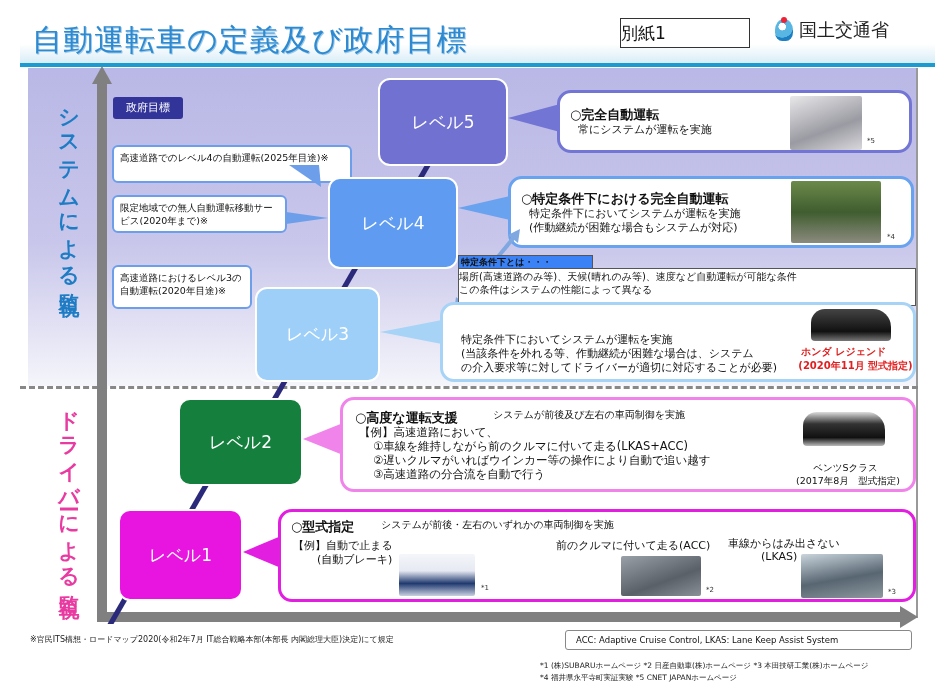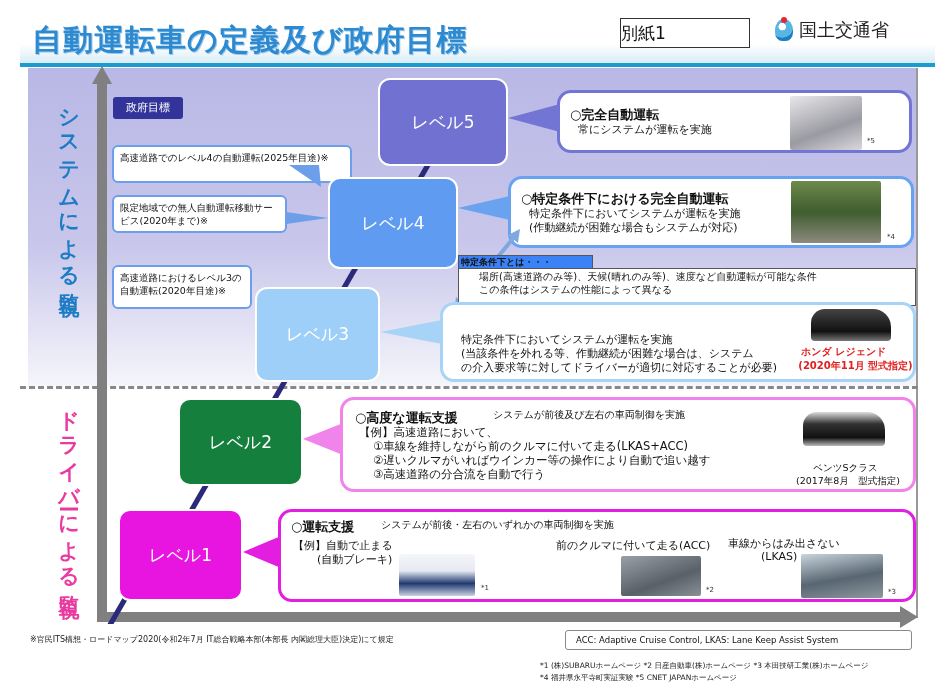--- a/index.html
+++ b/index.html
@@ -1,18 +1,18 @@
 <!DOCTYPE html>
 <html><head>
 <meta charset="utf-8">
 <style>
 *{box-sizing:border-box;margin:0;padding:0}
 body{width:948px;height:685px;background:#fff;font-family:"DejaVu Sans","Liberation Sans",sans-serif;position:relative;overflow:hidden;color:#111}
 .abs{position:absolute}
-.title{left:32px;top:20px;font-size:30px;font-weight:bold;color:#2e8ad0;letter-spacing:1px;text-shadow:1px 1px 0 #9cc9ea}
+.title{left:32px;top:20px;font-size:30px;font-weight:normal;color:#2e8ad0;letter-spacing:1px;text-shadow:1px 1px 0 #9cc9ea}
 .title-bar{left:20px;top:44px;width:915px;height:20px;background:linear-gradient(#fff,#d6ecf6)}
 .title-line{left:20px;top:63px;width:915px;height:4px;background:#1b9bcf}
 .annex{left:620px;top:18px;width:130px;height:30px;border:1px solid #333;font-size:17px;line-height:28px;background:#fff}
 .ministry{left:775px;top:18px;font-size:18px;color:#222;display:flex;align-items:center;gap:6px}
 .logo{width:18px;height:22px;border-radius:50% 50% 40% 40%;background:radial-gradient(circle at 40% 35%,#fff 0 20%,#59b6e3 22% 60%,#1b7fc2 62%);position:relative}
 .logo::after{content:"";position:absolute;left:6px;top:-2px;width:6px;height:6px;border-radius:50%;background:#e23}
 .upper-bg{left:28px;top:68px;width:890px;height:318px;background:linear-gradient(180deg,#b9b8e6 0%,#c8c6ea 55%,#f5f5fb 100%)}
 .upper-frame{left:97px;top:68px;width:821px;height:320px;border-right:2px solid #999}
 .lower-frame{left:97px;top:388px;width:821px;height:230px;border-right:2px solid #999}
 .yaxis{left:97px;top:80px;width:10px;height:540px;background:#808080}
@@ -37,21 +37,21 @@
 .d4{left:508px;top:176px;width:406px;height:72px;border-color:#69a2ef}
 .d3{left:440px;top:302px;width:476px;height:80px;border-color:#a7d3f6}
 .d2{left:340px;top:397px;width:576px;height:95px;border-color:#f084ea}
 .d1{left:278px;top:509px;width:638px;height:93px;border-color:#e21ee0}
 .tri{width:0;height:0}
 .h{font-weight:bold;font-size:13px}
 .ul{font-size:11px;line-height:13px}
 .img{background:linear-gradient(135deg,#aab 0%,#667 50%,#334 100%);border-radius:2px}
 .small{font-size:7px;color:#333}
 .cond-head{left:458px;top:255px;width:135px;height:14px;background:#3b82f6;border:1px solid #555;font-size:9px;font-weight:bold;padding-left:2px;line-height:12px}
-.cond-body{left:458px;top:268px;width:458px;height:38px;background:#fff;border:1px solid #555;font-size:10px;padding:1px 20px;line-height:13px}
+.cond-body{left:458px;top:268px;width:458px;height:38px;background:#fff;border:1px solid #555;font-size:10px;padding:1px 0;line-height:13px}
 .foot{font-size:8px;color:#222}
 .legendbox{left:565px;top:630px;width:347px;height:20px;border:1px solid #888;border-radius:3px;font-size:8.5px;line-height:18px;padding-left:10px}
 </style>
 </head>
 <body>
 
 <div class="abs title-bar"></div>
 <div class="abs title-line"></div>
 <div class="abs title">自動運転車の定義及び政府目標</div>
 <div class="abs annex">別紙1</div>
@@ -139,21 +139,21 @@
   <div class="abs" style="left:16px;top:25px;font-size:11.5px;line-height:14px">【例】高速道路において、</div>
   <div class="abs" style="left:30px;top:39px;font-size:11.5px;line-height:14px">①車線を維持しながら前のクルマに付いて走る(LKAS+ACC)</div>
   <div class="abs" style="left:30px;top:53px;font-size:11.5px;line-height:14px">②遅いクルマがいればウインカー等の操作により自動で追い越す</div>
   <div class="abs" style="left:30px;top:67px;font-size:11.5px;line-height:14px">③高速道路の分合流を自動で行う</div>
   <div class="abs img" style="left:460px;top:12px;width:82px;height:34px;background:linear-gradient(180deg,#ddd 0%,#333 35%,#111 75%,#bbb);border-radius:14px 18px 4px 4px"></div>
   <div class="abs" style="left:455px;top:62px;font-size:9.5px;width:95px;text-align:center">ベンツSクラス</div>
   <div class="abs" style="left:440px;top:75px;font-size:9.5px;width:130px;text-align:center">(2017年8月　型式指定)</div>
 </div>
 
 <div class="abs desc d1">
-  <div class="abs h" style="left:10px;top:6px">○運転支援</div>
+  <div class="abs h" style="left:10px;top:6px">○型式指定</div>
   <div class="abs ul" style="left:100px;top:6px;font-size:10px">システムが前後・左右のいずれかの車両制御を実施</div>
   <div class="abs" style="left:12px;top:26px;font-size:11px">【例】自動で止まる</div>
   <div class="abs" style="left:36px;top:40px;font-size:11px">(自動ブレーキ)</div>
   <div class="abs img" style="left:118px;top:42px;width:76px;height:42px;background:linear-gradient(180deg,#f4f6fa 0%,#e6e9f2 40%,#203a70 70%,#c9d0e0)"></div>
   <div class="abs small" style="left:200px;top:72px">*1</div>
   <div class="abs" style="left:275px;top:26px;font-size:11px">前のクルマに付いて走る(ACC)</div>
   <div class="abs img" style="left:340px;top:44px;width:80px;height:40px;background:linear-gradient(160deg,#9aa0a8,#5a6068 60%,#8a9098)"></div>
   <div class="abs small" style="left:425px;top:74px">*2</div>
   <div class="abs" style="left:447px;top:24px;font-size:11px">車線からはみ出さない</div>
   <div class="abs" style="left:480px;top:38px;font-size:11px">(LKAS)</div>

